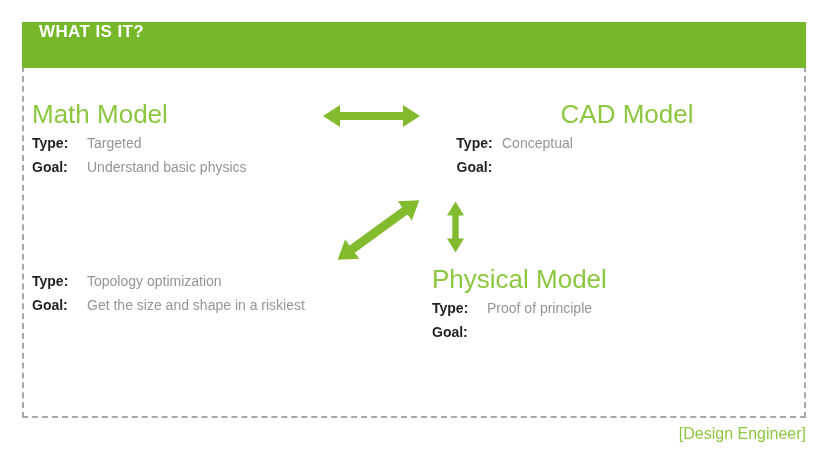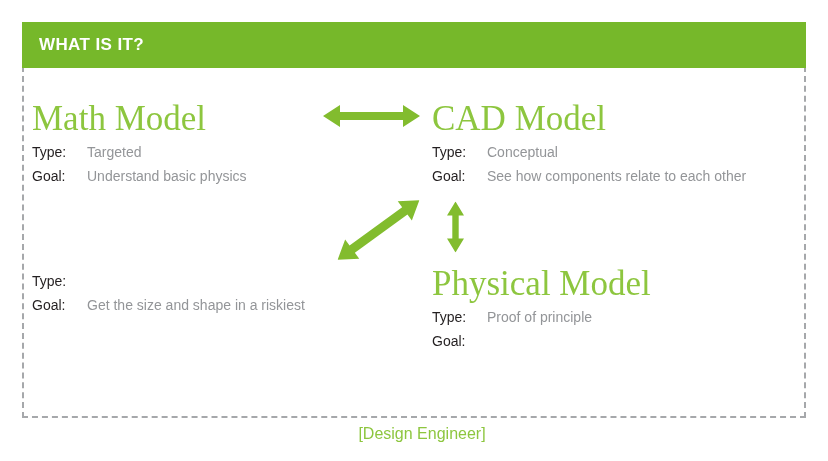--- a/index.html
+++ b/index.html
@@ -9,21 +9,21 @@
     font-family:"Liberation Sans", sans-serif;
     position:relative;
     overflow:hidden;
   }
   .slide{position:absolute;inset:0;}
 
   
   .title-bar{
     position:absolute;left:22px;top:22px;width:784px;height:46px;
     background:var(--bar-green,#76B82A);
-    display:flex;align-items:center;
+    display:flex;
     z-index:2;
   }
   .title-bar span{
     color:#ffffff;
     font-weight:bold;
     font-size:17px;
     letter-spacing:0.4px;
     padding-left:17px;
   }
 
@@ -31,53 +31,52 @@
   .content-box{
     position:absolute;left:22px;top:66px;width:784px;height:352px;
     border:2px dashed var(--border-gray,#A6A8AB);
     box-sizing:border-box;
     z-index:1;
   }
 
   
   .quad{position:absolute;z-index:3;}
   #q-math{left:32px;top:101px;width:290px;}
-  #q-cad{left:432px;top:101px;width:360px;}
+  #q-cad{left:447px;top:101px;width:360px;text-align:center;}
   #q-sim{left:32px;top:266px;width:320px;}
   #q-phys{left:416px;top:266px;width:360px;margin-left:16px;}
 
   .quad h2{
     margin:0 0 8px 0;
-    font-size:35px;
+    font-size:26px;
     line-height:1;
     font-weight:300;
     color:var(--heading-green,#8DC63F);
-    font-family:Liberation Serif, serif;
   }
   .row{display:flex;margin-top:7px;font-size:14px;line-height:1.2;}
   .row .label{
     width:55px;flex:0 0 55px;
-    font-weight:normal;
+    font-weight:bold;
     color:var(--label-dark,#231F20);
   }
   .row .value{color:var(--value-gray,#939598);white-space:nowrap;}
 
   
   .arrow{position:absolute;z-index:3;}
   .arrow polygon{fill:var(--arrow-green,#82BC2E);}
   #arrow-h{left:323px;top:104px;width:97px;height:24px;}
   #arrow-diag{left:328px;top:217px;width:101px;height:26px;
     transform:rotate(-36deg);transform-origin:center;}
   #arrow-v{left:430px;top:218px;width:51px;height:18px;
     transform:rotate(90deg);transform-origin:center;}
 
   
   .credit{
-    position:absolute;left:30px;top:425px;width:784px;
-    text-align:center;
+    position:absolute;left:22px;top:425px;width:784px;
+    text-align:right;
     font-size:16px;
     color:var(--heading-green,#8DC63F);
     z-index:3;
   }
 </style>
 </head>
 <body>
 
 <div class="slide">
 
@@ -100,27 +99,27 @@
   </div>
 
   <div class="quad" id="q-cad">
     <h2>CAD Model</h2>
     <div class="row">
       <span class="label">Type:</span>
       <span class="value">Conceptual</span>
     </div>
     <div class="row">
       <span class="label">Goal:</span>
-      <span class="value">See how components relate to each other</span>
     </div>
   </div>
 
   <div class="quad" id="q-sim">
     <div class="row">
       <span class="label">Type:</span>
+      <span class="value">Topology optimization</span>
     </div>
     <div class="row">
       <span class="label">Goal:</span>
       <span class="value">Get the size and shape in a riskiest</span>
     </div>
   </div>
 
   <div class="quad" id="q-phys">
     <h2>Physical Model</h2>
     <div class="row">

